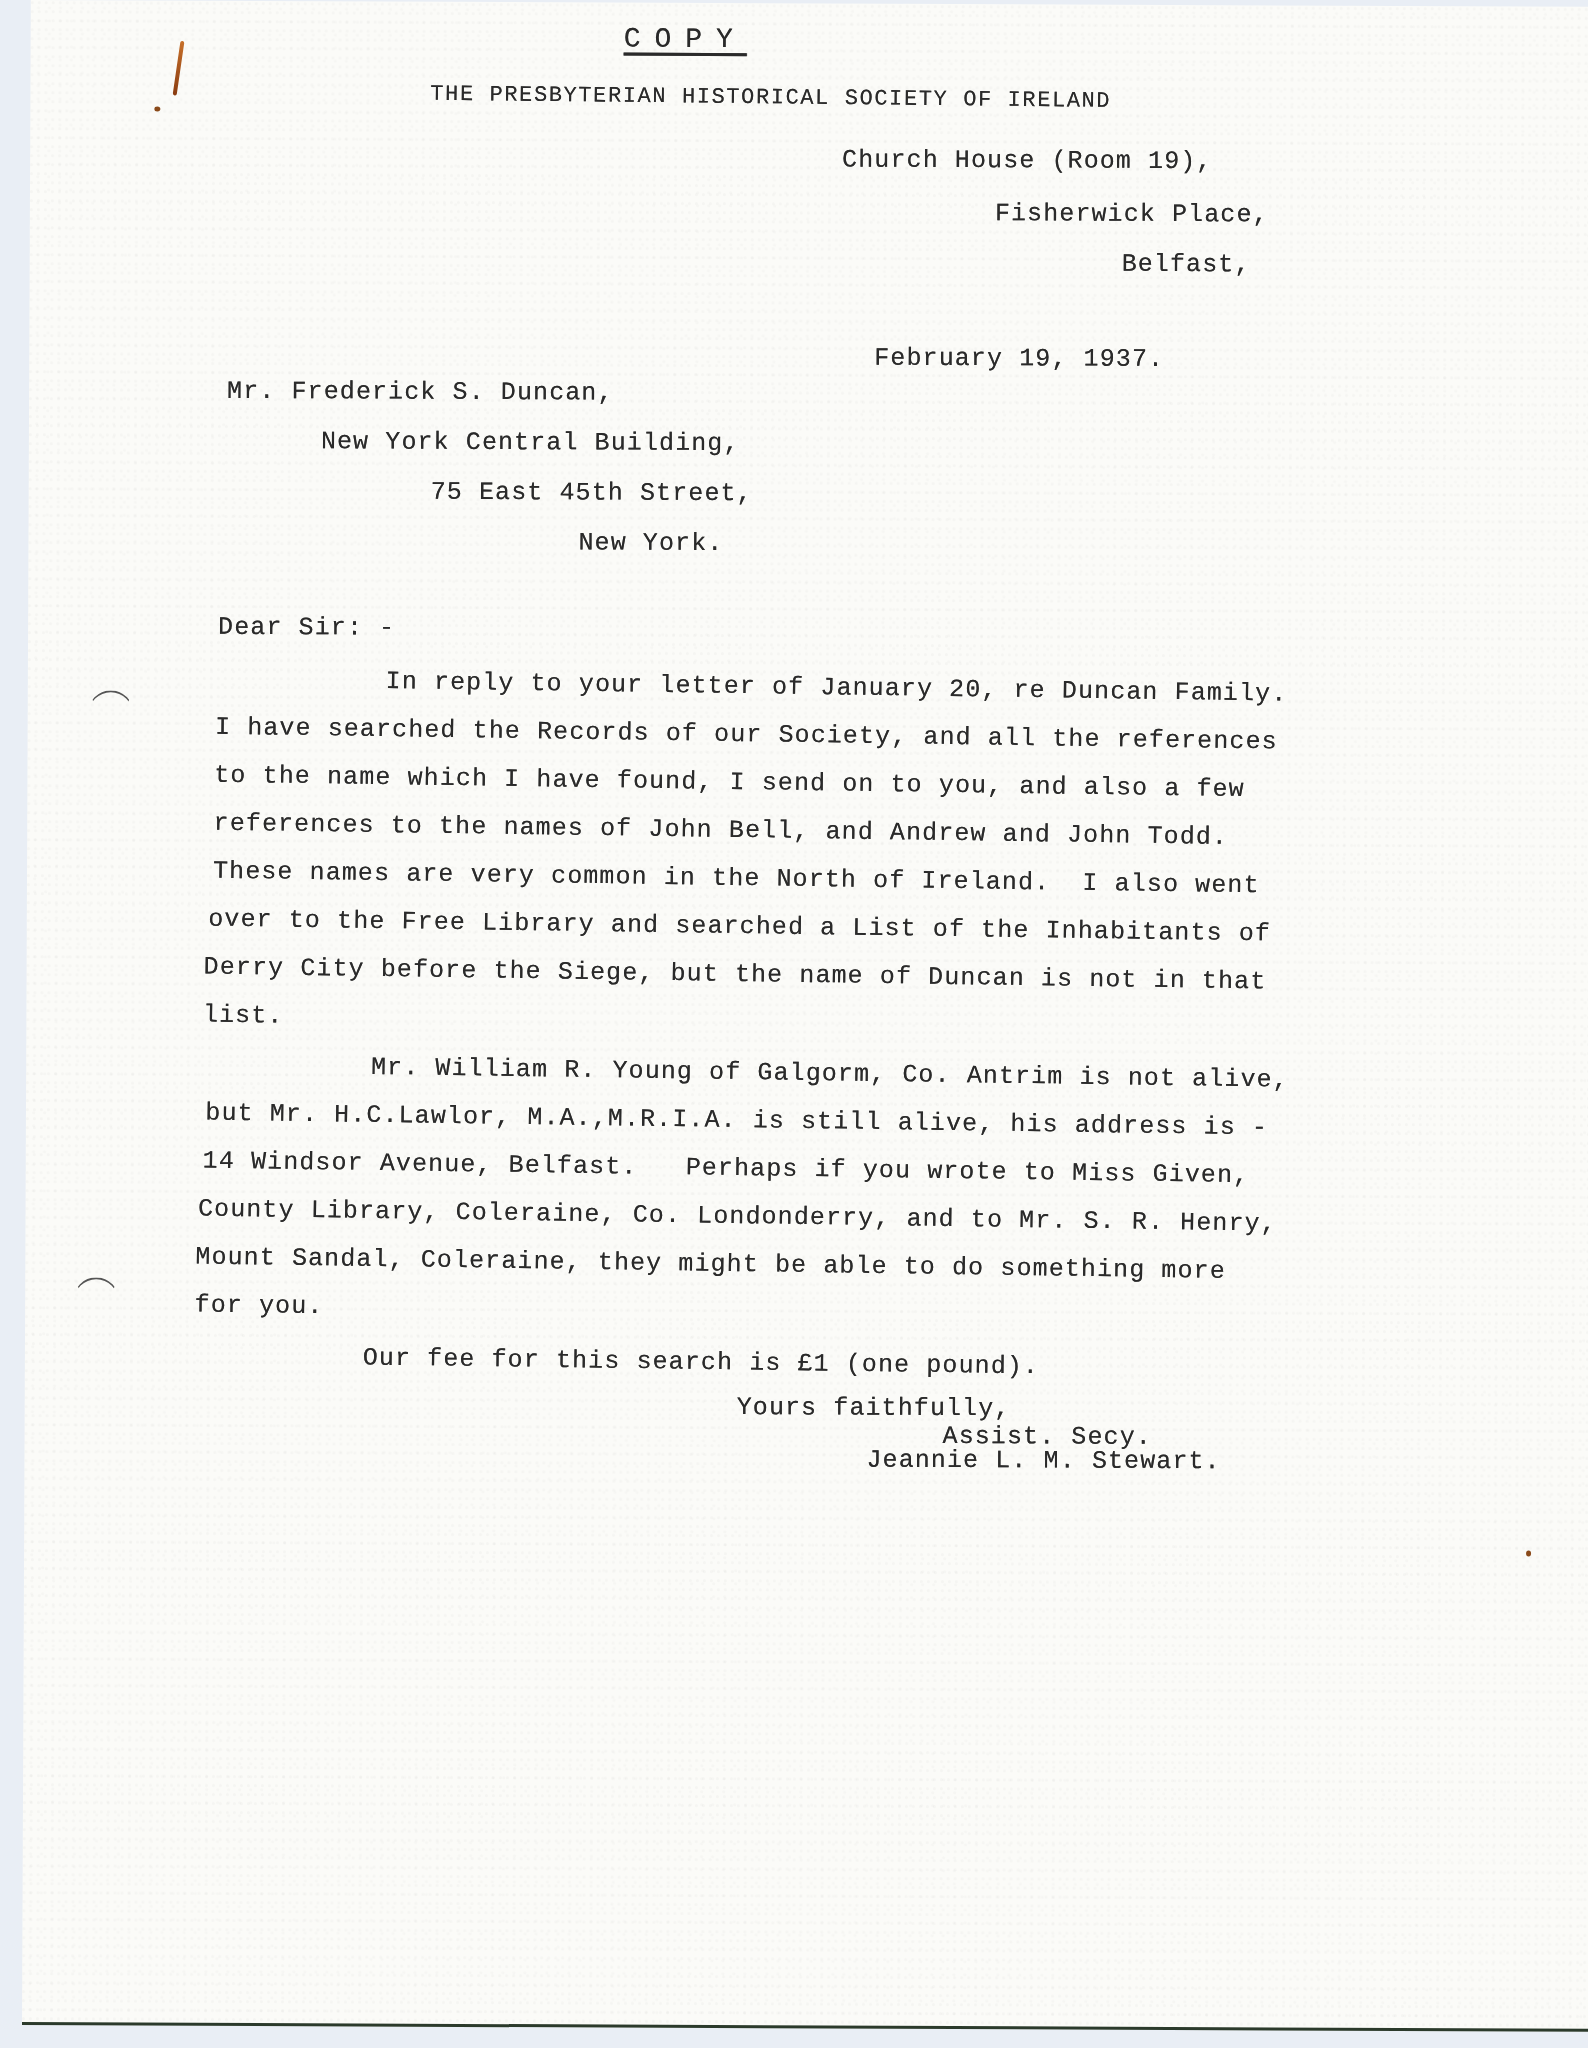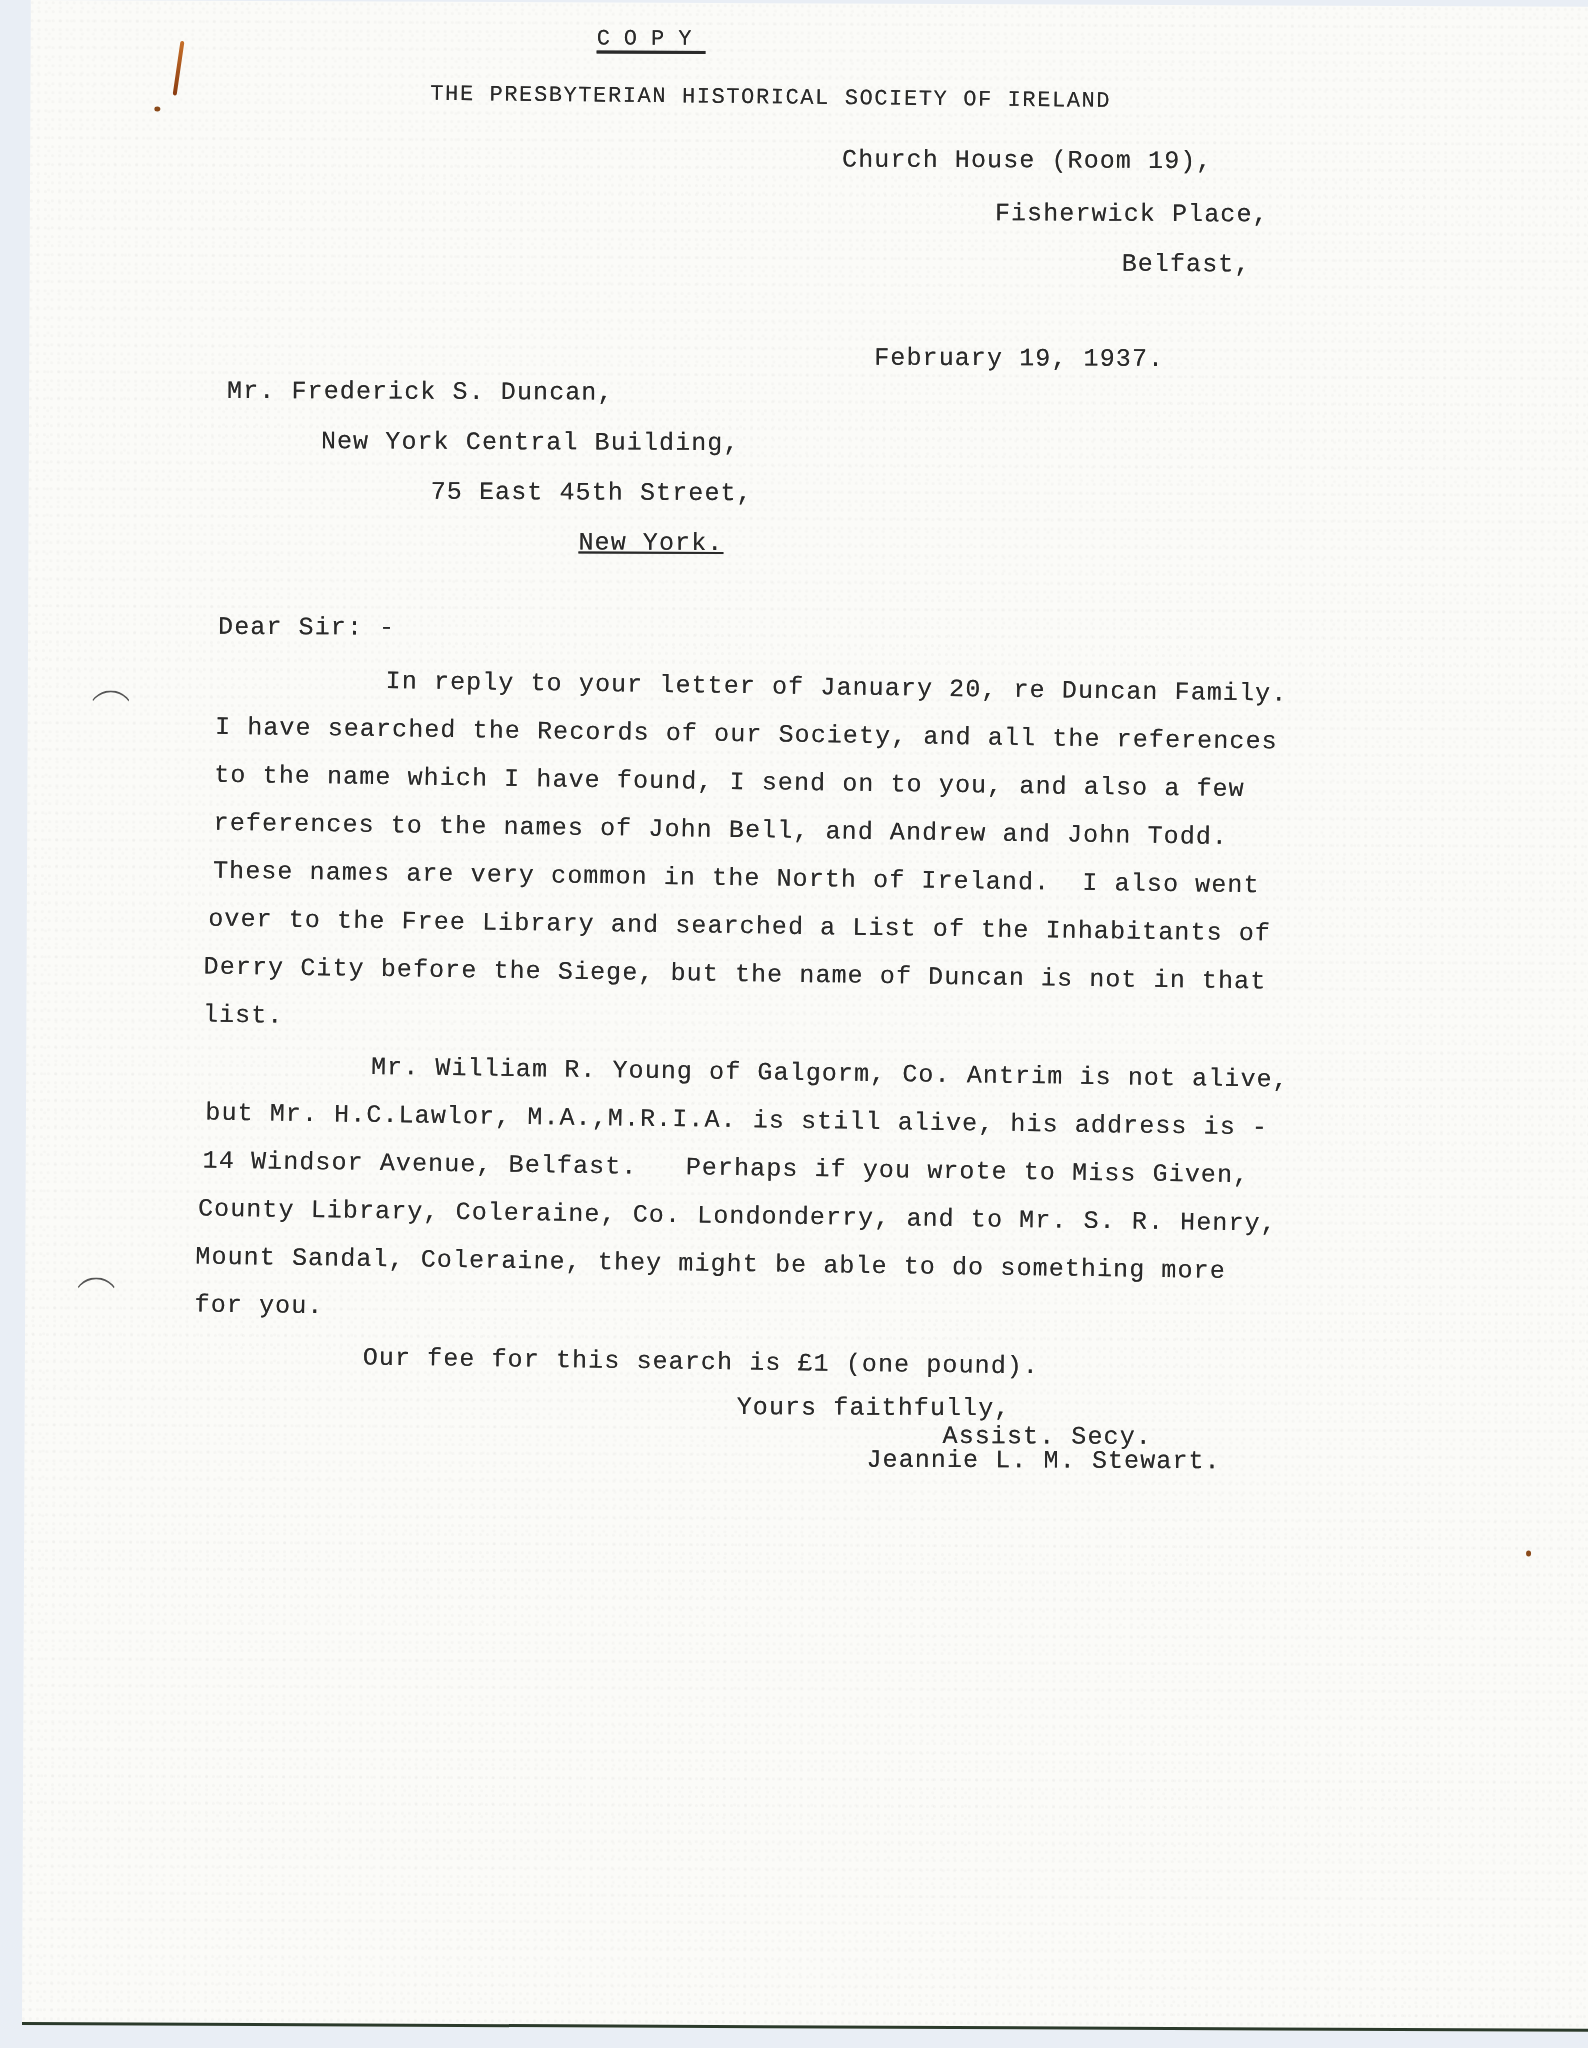--- a/index.html
+++ b/index.html
@@ -19,22 +19,22 @@
     border-bottom: 3px solid #2b3a2b;
     transform: rotate(0.25deg);
     transform-origin: 0 100%;
   }
   .line {
     position: absolute; white-space: pre; font-size: 25px; letter-spacing: 1.1px;
     line-height: 30px;
     text-shadow: 0 0 0.6px rgba(0,0,0,0.6);
   }
   .copy {
-    font-size: 22px; letter-spacing: 14px; text-decoration: underline;
-    text-decoration-thickness: 3px; text-underline-offset: 6px;
+    font-size: 28px; letter-spacing: 14px; text-decoration: underline;
+    text-decoration-thickness: 3px; text-underline-offset: 6px; margin-left: 27px;
   }
   .header { font-size: 22px; letter-spacing: 1.6px; }
   .punch {
     position: absolute; width: 44px; height: 44px; border-radius: 50%;
     border-top: 2px solid #555; border-left: 1px solid transparent; border-right: 1px solid transparent;
     border-bottom: 1px solid transparent;
   }
   .rust {
     position: absolute; left: 146px; top: 40px; width: 4px; height: 55px;
     background: linear-gradient(#c7702a, #8a3c10);
@@ -58,21 +58,21 @@
 
   <div class="line" style="left:812px;top:142px;">Church House (Room 19),</div>
   <div class="line" style="left:965px;top:195px;">Fisherwick Place,</div>
   <div class="line" style="left:1092px;top:245px;font-family:Liberation Mono, monospace;">Belfast,</div>
 
   <div class="line" style="left:845px;top:340px;">February 19, 1937.</div>
 
   <div class="line" style="left:198px;top:376px;">Mr. Frederick S. Duncan,</div>
   <div class="line" style="left:292px;top:426px;">New York Central Building,</div>
   <div class="line" style="left:402px;top:476px;">75 East 45th Street,</div>
-  <div class="line" style="left:550px;top:526px;text-decoration:underline;">New York.</div>
+  <div class="line" style="left:550px;top:526px;">New York.</div>
 
   <div class="line" style="left:190px;top:612px;">Dear Sir: -</div>
 
   <div style="position:absolute;left:0;top:0;transform:rotate(0.55deg);transform-origin:200px 660px;">
     <div class="line" style="left:358px;top:664px;">In reply to your letter of January 20, re Duncan Family.</div>
     <div class="line" style="left:188px;top:712px;">I have searched the Records of our Society, and all the references</div>
     <div class="line" style="left:188px;top:760px;">to the name which I have found, I send on to you, and also a few</div>
     <div class="line" style="left:188px;top:808px;">references to the names of John Bell, and Andrew and John Todd.</div>
     <div class="line" style="left:188px;top:856px;">These names are very common in the North of Ireland.  I also went</div>
     <div class="line" style="left:184px;top:904px;">over to the Free Library and searched a List of the Inhabitants of</div>

